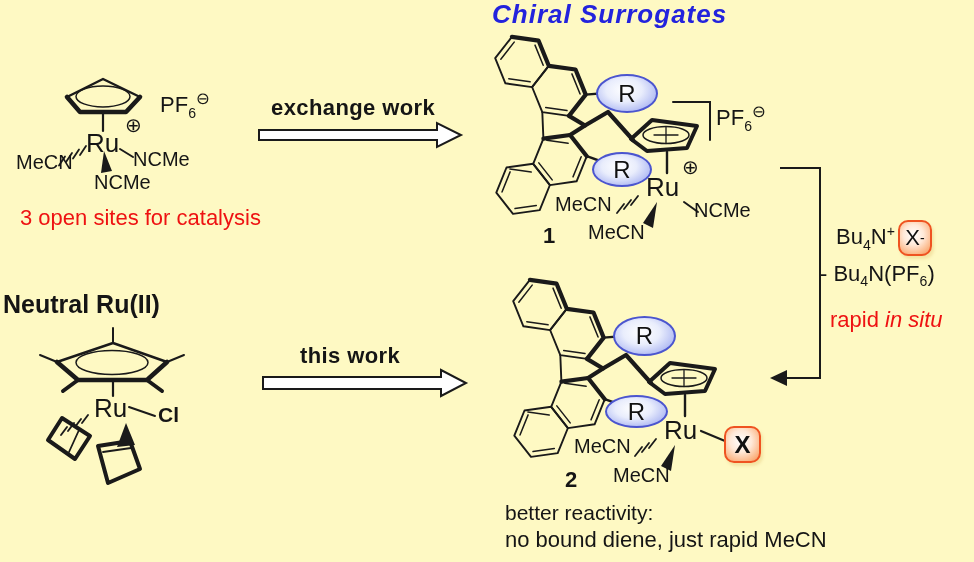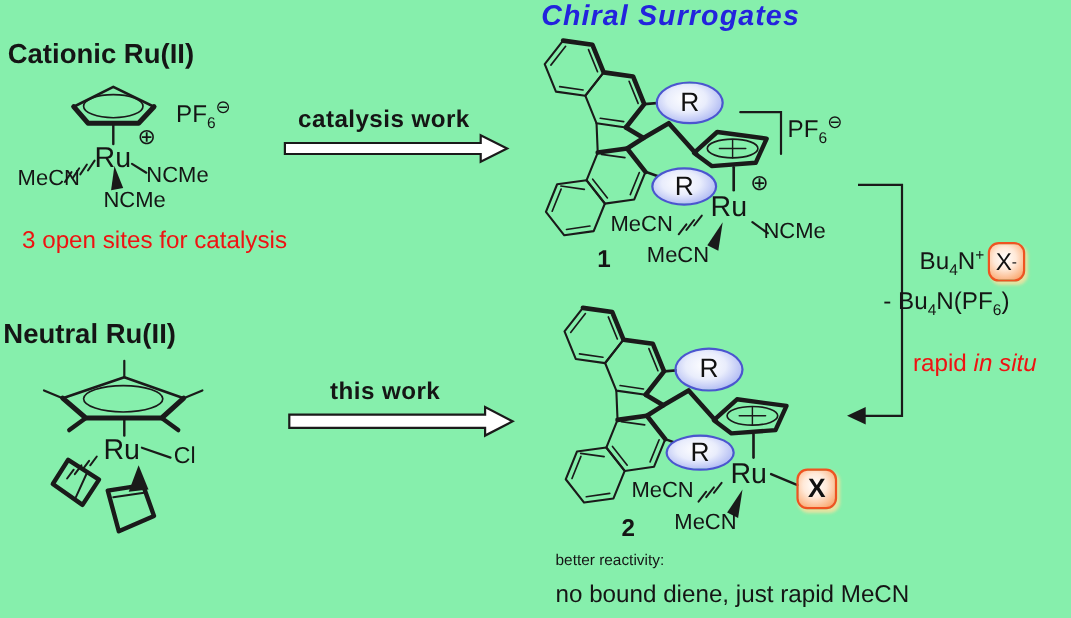--- a/index.html
+++ b/index.html
@@ -1,28 +1,28 @@
 <!DOCTYPE html>
 <html><head>
 <meta charset="utf-8">
 <style>
   html,body{margin:0;padding:0;background:#ffffff;}
-  .canvas{position:relative;width:974px;height:562px;background:#86efac;overflow:hidden;
+  .canvas{position:relative;width:974px;height:562px;background:#fef9c3;overflow:hidden;
           font-family:"Liberation Sans", sans-serif;color:#151515;}
   svg.draw{position:absolute;left:0;top:0;z-index:1;}
   .t{position:absolute;white-space:nowrap;z-index:2;line-height:1.05;}
   .heading{font-size:25px;font-weight:bold;}
   .blue-title{font-size:26px;font-weight:bold;font-style:italic;color:#2323dd;letter-spacing:1px;}
   .arrow-label{font-size:22px;font-weight:bold;letter-spacing:0.4px;}
   .chem{font-size:20px;}
   .metal{font-size:26px;}
-  .halide{font-size:21px;}
+  .halide{font-size:21px;font-weight:bold;}
   .charge{font-size:20px;}
   .note{font-size:22px;color:#ee1212;}
-  .caption{font-size:14px;}
+  .caption{font-size:21px;}
   .numlbl{font-size:22px;font-weight:bold;}
   .salt{font-size:22px;justify-content:center;}
   sub{font-size:64%;}
   sup{font-size:64%;}
   .r-oval{position:absolute;z-index:2;display:flex;align-items:center;justify-content:center;
           border:2px solid #4b55cf;border-radius:50%;font-size:24px;color:#111;
           background:radial-gradient(ellipse at 45% 40%, #ffffff 0%, #e9edfc 40%, #a8b3f2 82%, #8f9cea 100%);}
   .x-box{position:absolute;z-index:2;display:flex;align-items:center;justify-content:center;
          border:2.5px solid #ef5321;border-radius:10px;color:#111;
          background:radial-gradient(circle at 45% 40%, #ffffff 0%, #ffe9d8 40%, #fbb584 78%, #f4925a 100%);
@@ -139,30 +139,29 @@
       <line x1="656" y1="439" x2="649" y2="448" stroke-width="1.8"></line>
       <line x1="649" y1="443" x2="642" y2="452" stroke-width="1.8"></line>
       <line x1="642" y1="447" x2="635" y2="456" stroke-width="1.8"></line>
       <line x1="701" y1="431" x2="725" y2="441" stroke-width="2.2"></line>
       <polygon points="675,445 661,466 671,471" fill="#1a1a1a" stroke="none"></polygon>
     </g>
   </svg>
 
   <div class="t blue-title" style="left:492px;top:1px">Chiral Surrogates</div>
 
-  <div class="t heading" style="left:7px;top:36px">Cationic Ru(II)</div>
   <div class="t chem" style="left:160px;top:90px;font-size:22px"><span>PF</span><sub>6</sub><sup style="font-size:75%">⊖</sup></div>
   <div class="t metal" style="left:86px;top:130px">Ru</div>
   <div class="t charge" style="left:125px;top:115px">⊕</div>
   <div class="t chem" style="left:16px;top:152px">MeCN</div>
   <div class="t chem" style="left:133px;top:149px">NCMe</div>
   <div class="t chem" style="left:94px;top:172px">NCMe</div>
   <div class="t note" style="left:20px;top:206px">3 open sites for catalysis</div>
 
-  <div class="t arrow-label" style="left:271px;top:96px">catalysis work</div>
+  <div class="t arrow-label" style="left:271px;top:96px">exchange work</div>
   <div class="t heading" style="left:3px;top:291px">Neutral Ru(II)</div>
 
   <div class="t arrow-label" style="left:300px;top:344px">this work</div>
   <div class="t metal" style="left:94px;top:395px">Ru</div>
   <div class="t halide" style="left:158px;top:404px">Cl</div>
 
   <div class="r-oval" style="left:596px;top:74px;width:58px;height:35px">
     <span>R</span>
   </div>
   <div class="r-oval" style="left:592px;top:152px;width:56px;height:31px">
@@ -176,22 +175,22 @@
   <div class="t chem" style="left:588px;top:222px">MeCN</div>
   <div class="t numlbl" style="left:543px;top:224px">1</div>
 
   <div class="t salt salt-row" style="left:836px;top:220px">
     <span><span>Bu</span><sub>4</sub><span>N</span><sup>+</sup></span>
     <span class="x-box small" style="position:static;width:30px;height:32px">
         <span>X</span>
         <sup>-</sup>
       </span>
   </div>
-  <div class="t salt" style="left:803px;top:262px"><span>- Bu</span><sub>4</sub><span>N(PF</span><sub>6</sub><span>)</span></div>
-  <div class="t note" style="left:830px;top:318px"><span>rapid </span><span style="font-style:italic">in situ</span></div>
+  <div class="t salt" style="left:820px;top:262px"><span>- Bu</span><sub>4</sub><span>N(PF</span><sub>6</sub><span>)</span></div>
+  <div class="t note" style="left:830px;top:308px"><span>rapid </span><span style="font-style:italic">in situ</span></div>
 
   <div class="r-oval" style="left:613px;top:316px;width:59px;height:36px">
     <span>R</span>
   </div>
   <div class="r-oval" style="left:605px;top:395px;width:59px;height:29px">
     <span>R</span>
   </div>
   <div class="t metal" style="left:664px;top:417px">Ru</div>
   <div class="x-box bold" style="left:724px;top:426px;width:33px;height:33px">
     <span>X</span>

